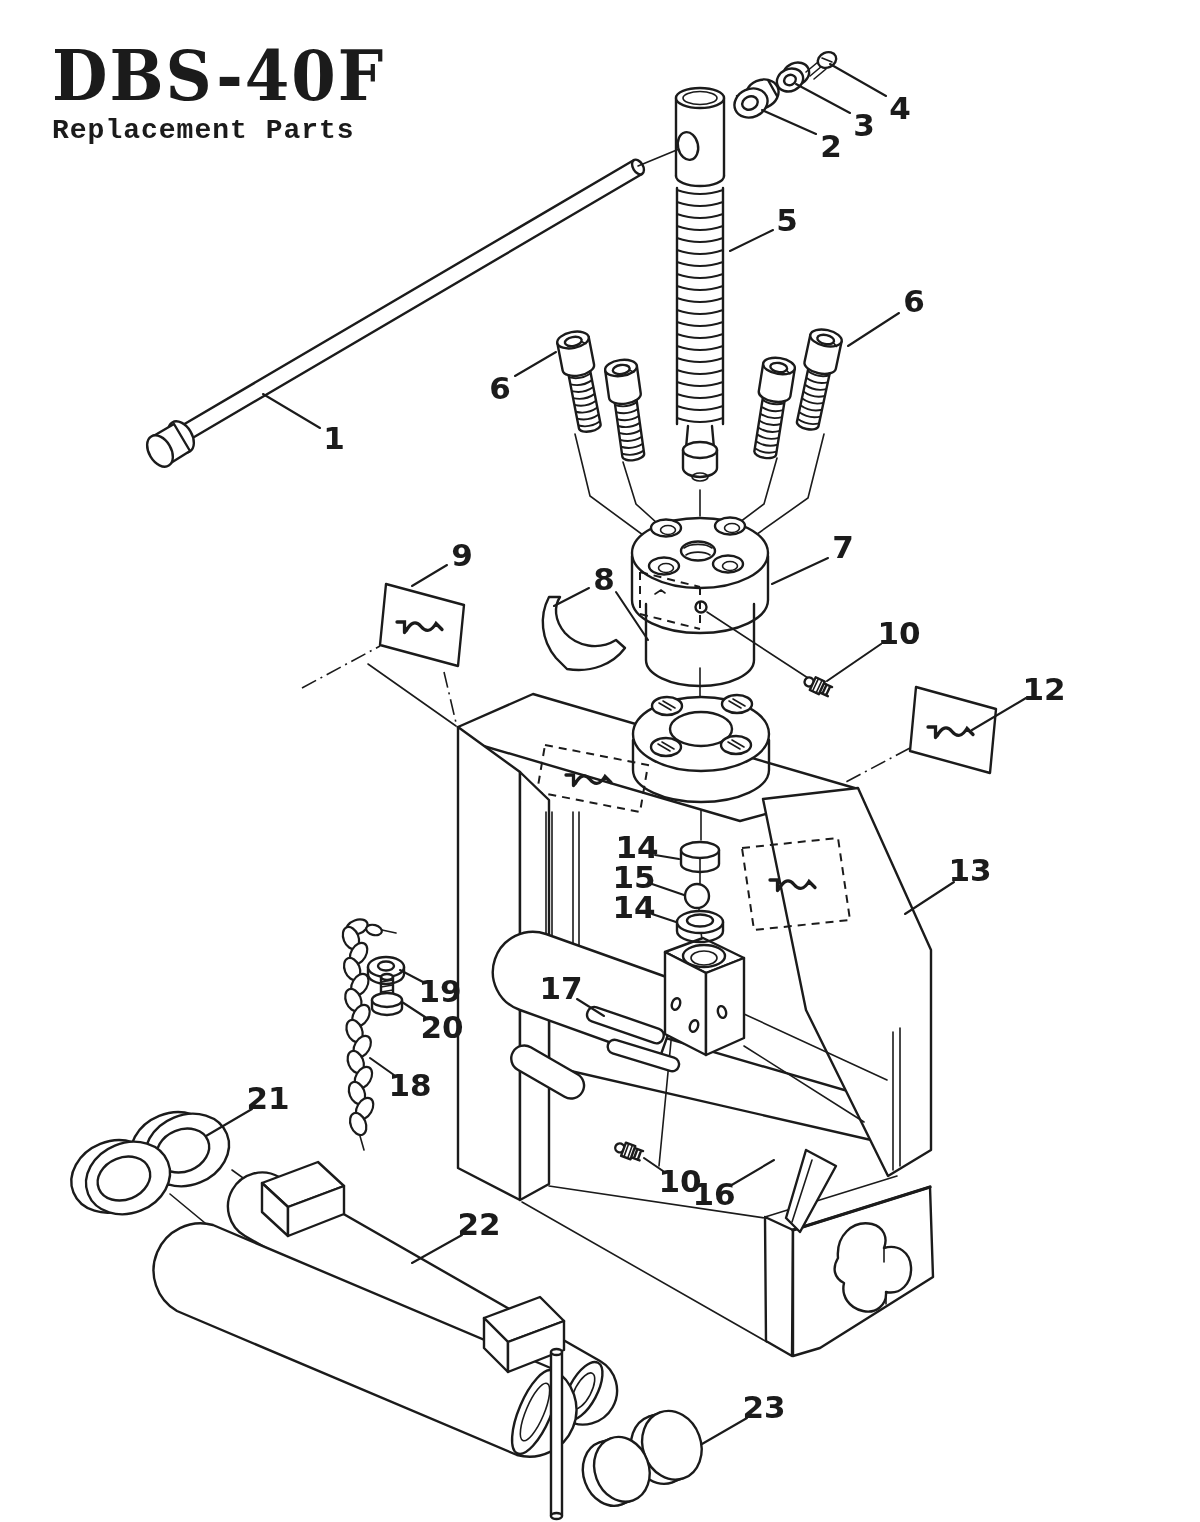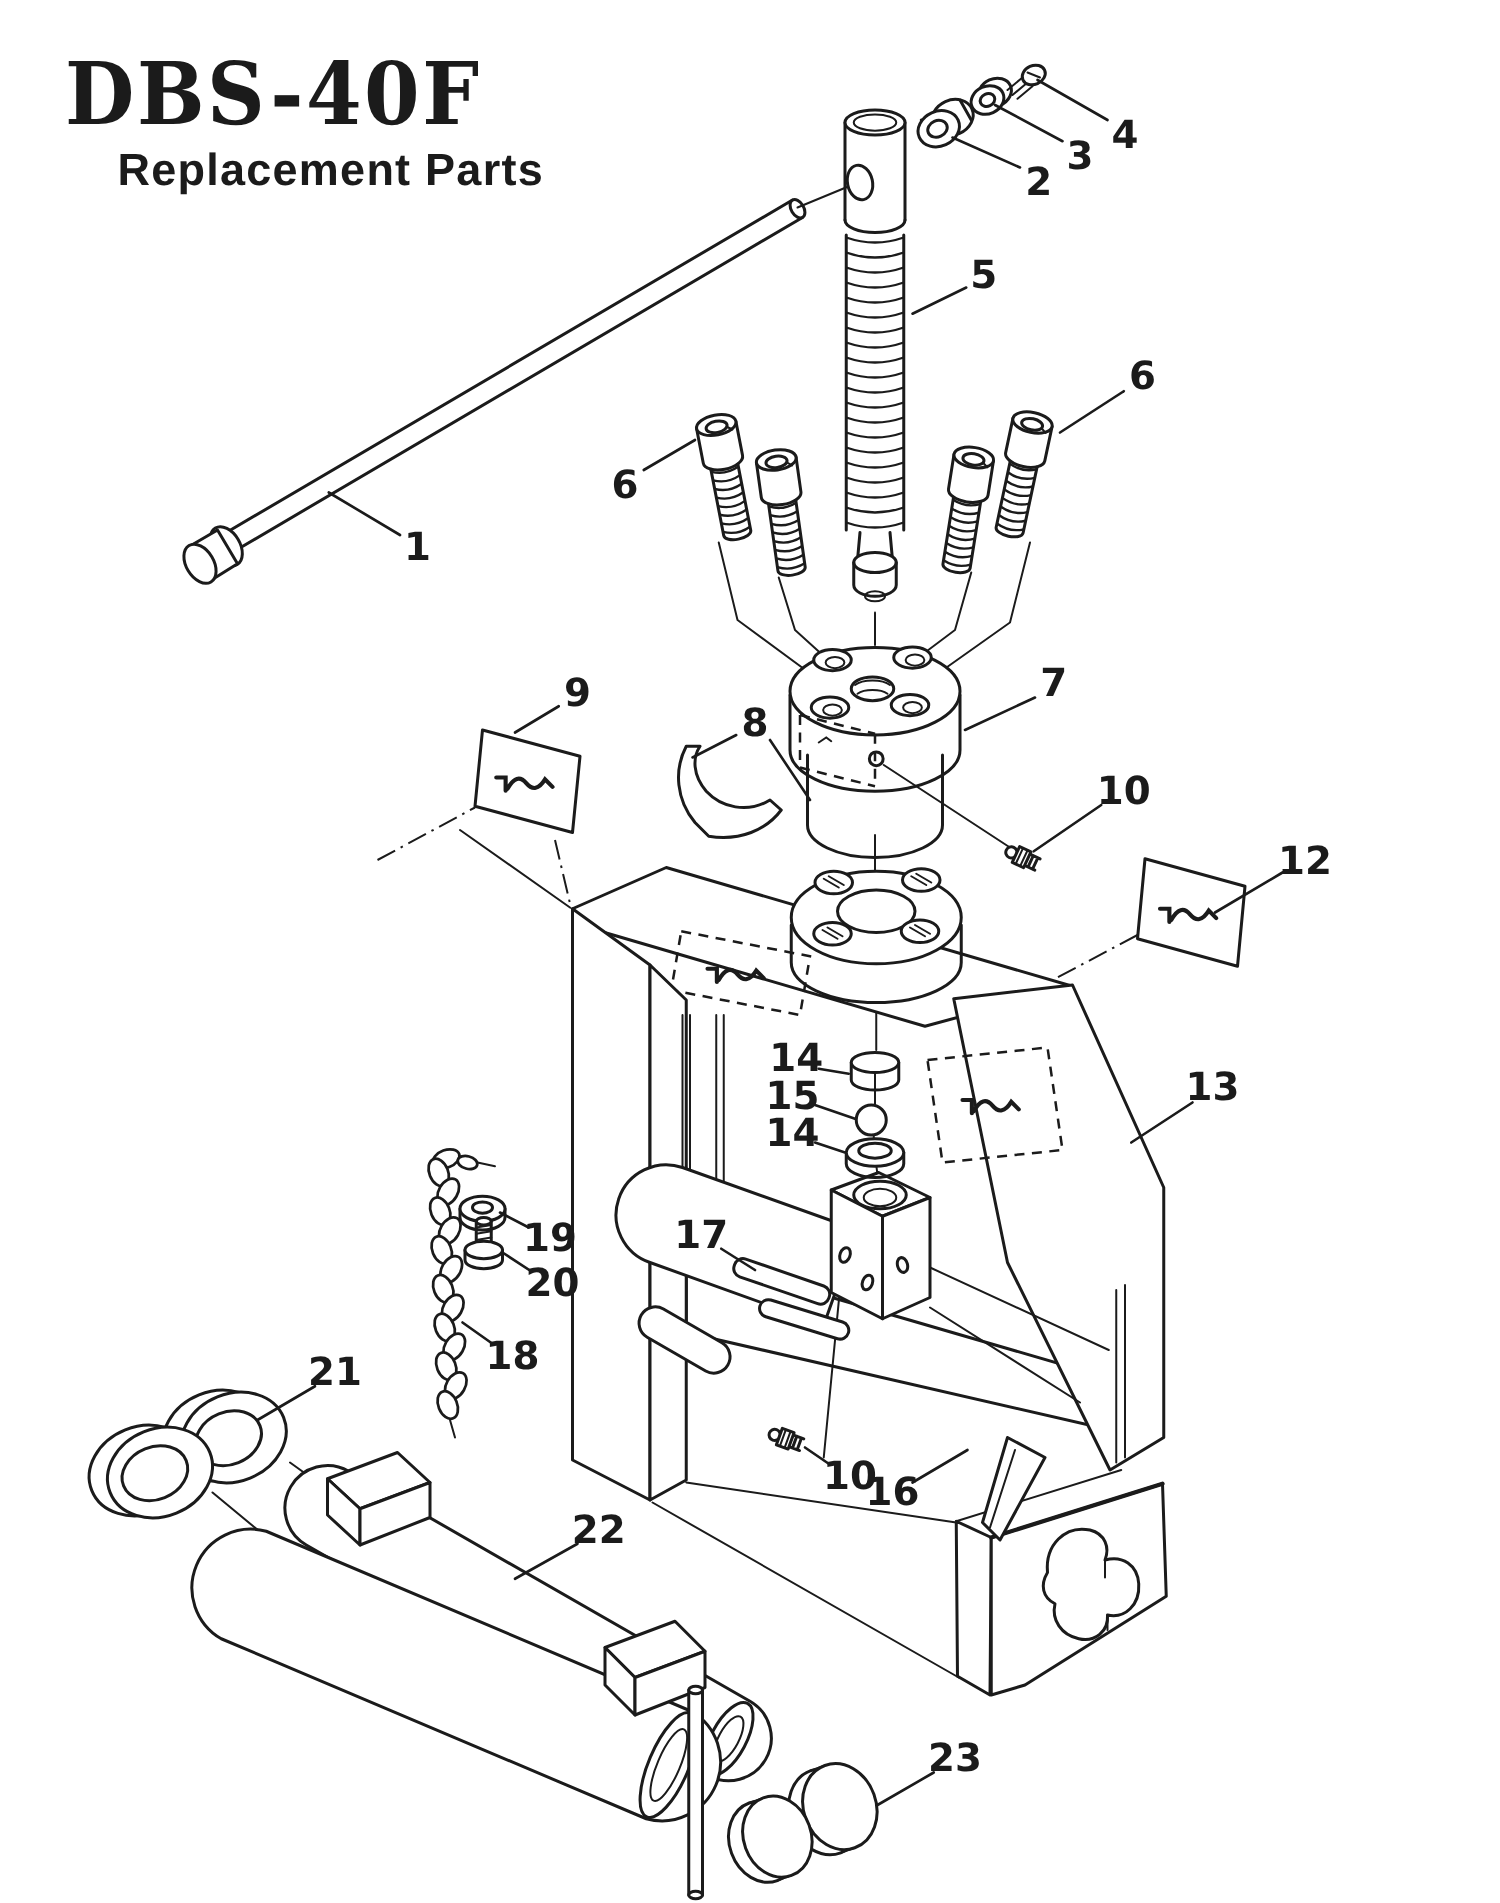--- a/index.html
+++ b/index.html
@@ -3,21 +3,21 @@
 <meta charset="utf-8">
 <style>
   :root{ --ink:#1b1b1b; --paper:#ffffff; }
   html,body{ margin:0; padding:0; background:#fff; }
   #stage{ position:relative; width:1200px; height:1522px; background:var(--paper); overflow:hidden;
           font-family:"DejaVu Sans", sans-serif;padding-left:32px; }
   #art{ position:absolute; left:0; top:0; }
   .titleblock{ position:absolute; left:52px; top:40px; color:var(--ink); z-index:2; }
   .brand-title{ font-family:"DejaVu Serif", serif; font-weight:900; font-size:64px; line-height:1.05;
                 letter-spacing:2px; transform:scaleY(1.08); transform-origin:left top; }
-  .brand-sub{ font-family:Liberation Sans, sans-serif; font-weight:900; font-size:36px; letter-spacing:1px; margin-top:8px;margin-left:42px; }
+  .brand-sub{ font-family:Liberation Mono, monospace; font-weight:900; font-size:28px; letter-spacing:1px; margin-top:8px; }
   
   .s{ fill:none; stroke:var(--ink); stroke-width:2.4; stroke-linecap:round; stroke-linejoin:round; }
   .f{ fill:#fff; stroke:var(--ink); stroke-width:2.4; stroke-linecap:round; stroke-linejoin:round; }
   .thin{ fill:none; stroke:var(--ink); stroke-width:1.6; stroke-linecap:round; }
   .heavy{ fill:none; stroke:var(--ink); stroke-width:3.4; stroke-linecap:round; }
   .dash{ fill:none; stroke:var(--ink); stroke-width:2; stroke-dasharray:8 6; }
   .dashdot{ fill:none; stroke:var(--ink); stroke-width:1.6; stroke-dasharray:16 5 2 5; }
   .leader{ stroke:var(--ink); stroke-width:2.1; stroke-linecap:round; }
   text.callout{ font-family:"DejaVu Sans", sans-serif; font-size:31px; font-weight:700; fill:var(--ink);
                 text-anchor:middle; }

